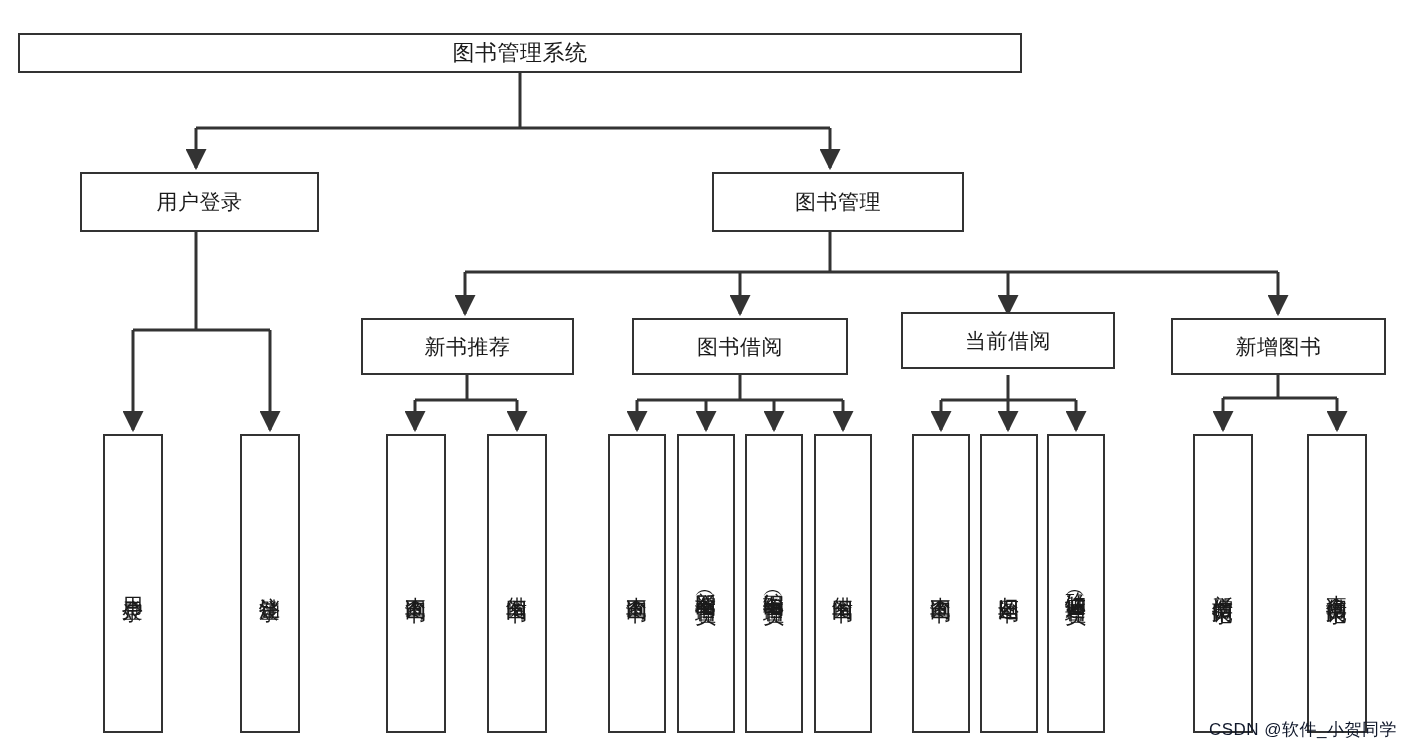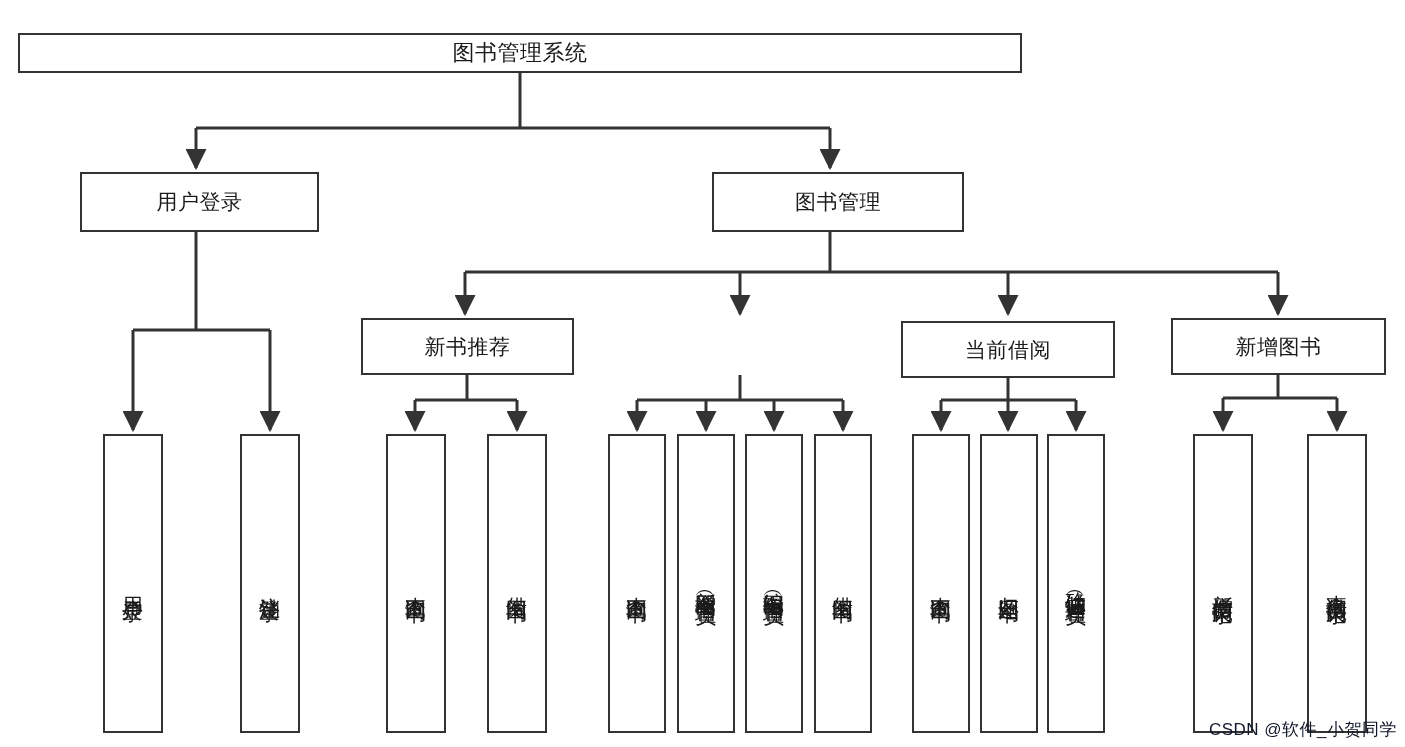--- a/index.html
+++ b/index.html
@@ -145,22 +145,25 @@
   </div>
 
   <div class="node horiz" style="left:712px; top:172px; width:252px; height:60px;">
     <span class="node-label">图书管理</span>
   </div>
 
   <div class="node horiz" style="left:361px; top:318px; width:213px; height:57px;">
     <span class="node-label">新书推荐</span>
   </div>
 
-
-  <div class="node horiz" style="left:901px; top:321px; width:214px; height:57px;align-items:center;">
+  <div class="node horiz" style="left:632px; top:318px; width:216px; height:57px;">
+    <span class="node-label">图书借阅</span>
+  </div>
+
+  <div class="node horiz" style="left:901px; top:312px; width:214px; height:57px;align-items:center;">
     <span class="node-label">当前借阅</span>
   </div>
 
   <div class="node horiz" style="left:1171px; top:318px; width:215px; height:57px;">
     <span class="node-label">新增图书</span>
   </div>
 
   <div class="node vert" style="left:103px; top:434px; width:60px; height:299px;">
     <span class="node-label">用户登录</span>
   </div>

